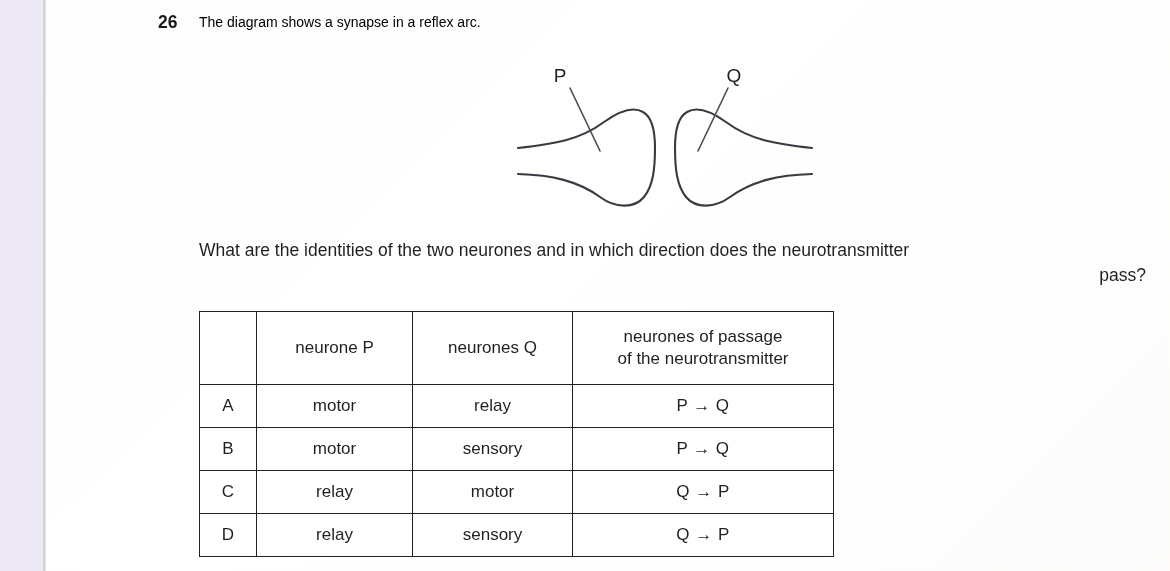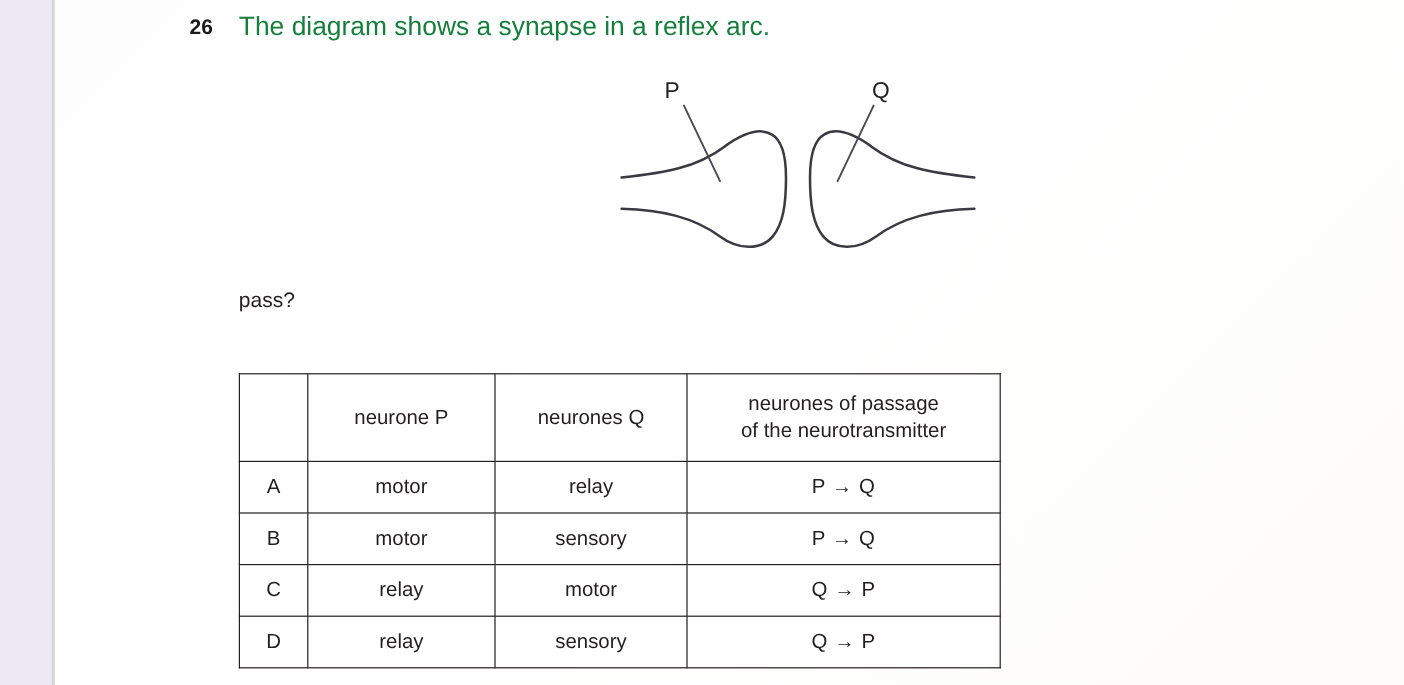--- a/index.html
+++ b/index.html
@@ -62,23 +62,23 @@
   }
   #question-number {
     font-weight: bold;
     font-size: 17.5px;
     line-height: 22px;
     width: 41px;
     flex: 0 0 41px;
     color: #1a1a1a;
   }
   #question-stem {
-    font-size: 22px;
+    font-size: 14px;
     line-height: 22px;
-    color: #15803d;
+    color: #000000;
   }
 
   
   #diagram-wrap {
     position: absolute;
     left: 500px;
     top: 56px;
     width: 330px;
     height: 170px;
   }
@@ -96,21 +96,21 @@
     position: absolute;
     left: 199px;
     top: 238px;
     width: 947px;
     font-size: 17.5px;
     line-height: 25px;
     text-align: justify;
     color: #231f20;
   }
   #prompt .last-line {
-    text-align: left;
+    text-align: right;
   }
 
   
   #answer-table {
     position: absolute;
     left: 199px;
     top: 311px;
     width: 634px;
     border-collapse: collapse;
     table-layout: fixed;
@@ -188,20 +188,21 @@
 
       <g>
         <line x1="228" y1="32" x2="198" y2="95" stroke="#4a4a52" stroke-width="1.6" stroke-linecap="round"></line>
       </g>
       <text class="label-text" x="234" y="26" text-anchor="middle">Q</text>
 
     </svg>
   </div>
 
   <div id="prompt">
+    <div>What are the identities of the two neurones and in which direction does the neurotransmitter</div>
     <div class="last-line">pass?</div>
   </div>
 
   <table id="answer-table">
     <colgroup>
       <col class="col-letter">
       <col class="col-p">
       <col class="col-q">
       <col class="col-dir">
     </colgroup>

